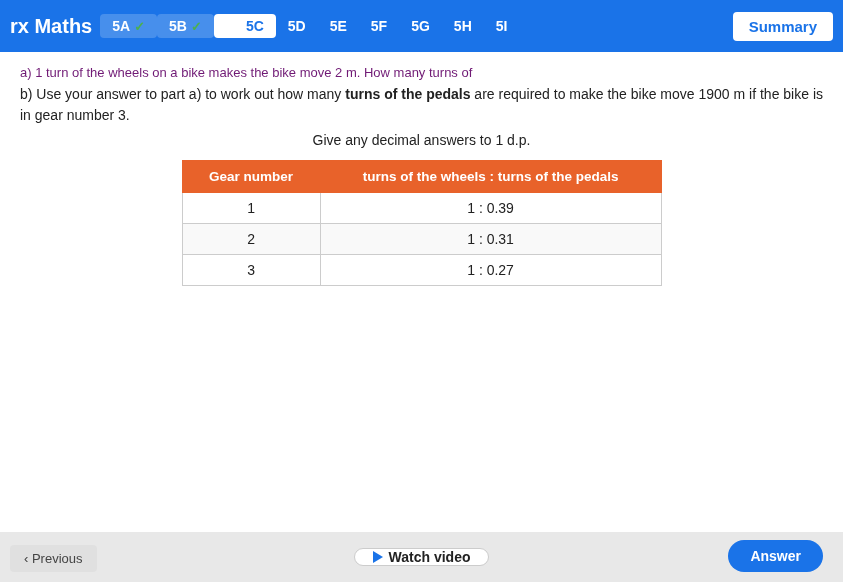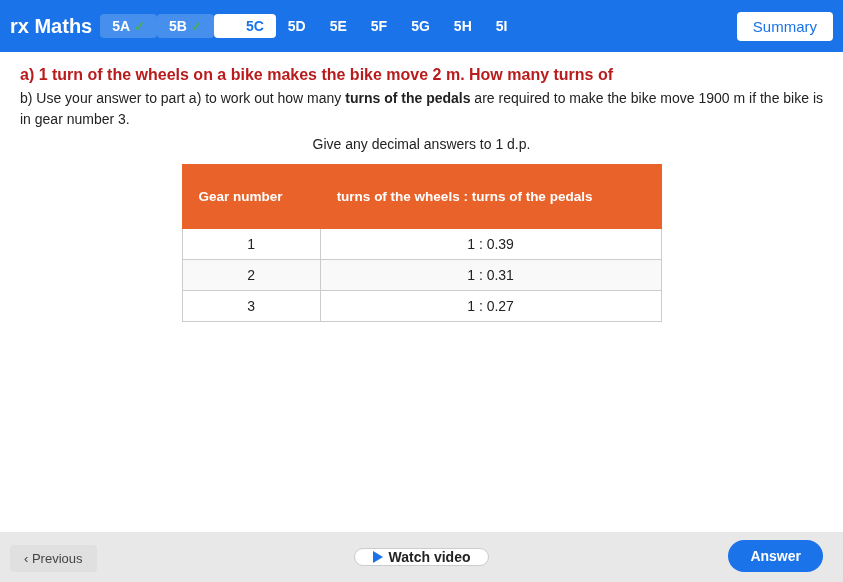--- a/index.html
+++ b/index.html
@@ -62,21 +62,21 @@
     .tab .checkmark {
       color: #4caf50;
       margin-left: 4px;
       font-size: 13px;
     }
 
     .tab-summary {
       margin-left: auto;
       background: white;
       color: #1a73e8;
-      font-weight: normal;
+      font-weight: bold;
       padding: 6px 16px;
       border-radius: 4px;
       font-size: 15px;
     }
 
     
     .main {
       background: white;
       height: calc(582px - 52px);
       padding: 12px 20px 10px 20px;
@@ -92,23 +92,22 @@
     }
 
     .question-a {
       font-size: 13.5px;
       color: #444;
       margin-bottom: 2px;
       line-height: 1.4;
     }
 
     .cut-off {
-      color: #b91c1c;
-      font-size: 16px;
-      font-weight: bold;
+      color: #701a75;
+      font-size: 13px;
     }
 
     .bold { font-weight: bold; }
 
     .table-section {
       display: flex;
       flex-direction: column;
       align-items: center;
       margin-top: 8px;
     }
@@ -140,22 +139,22 @@
       border-collapse: collapse;
       width: 480px;
       margin: 0 auto;
     }
 
     .gear-table thead tr th {
       background: #e8622a;
       color: white;
       font-size: 13.5px;
       font-weight: bold;
-      padding: 24px 16px;
-      text-align: left;
+      padding: 8px 16px;
+      text-align: center;
       border: 1px solid #e8622a;
     }
 
     .gear-table tbody tr td {
       border: 1px solid #ccc;
       padding: 7px 16px;
       text-align: center;
       font-size: 14px;
       color: #222;
       background: white;

